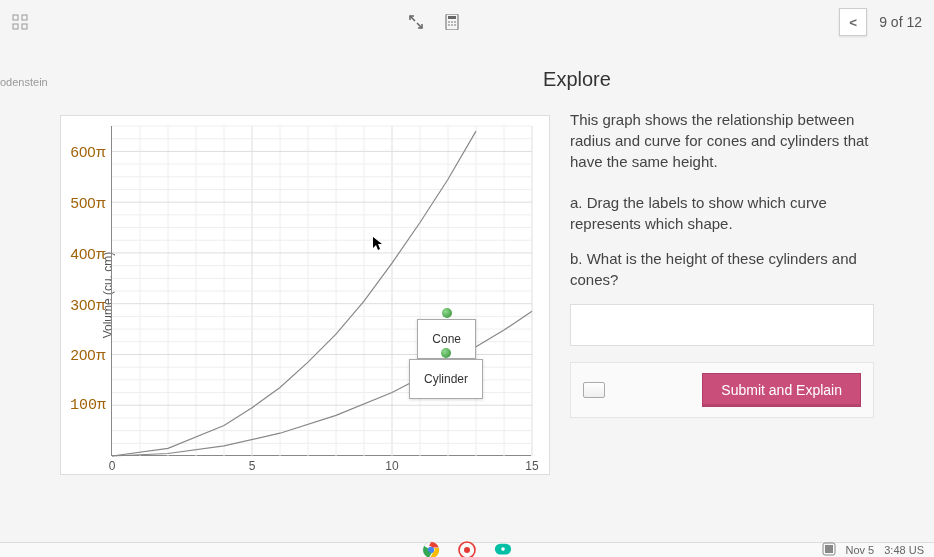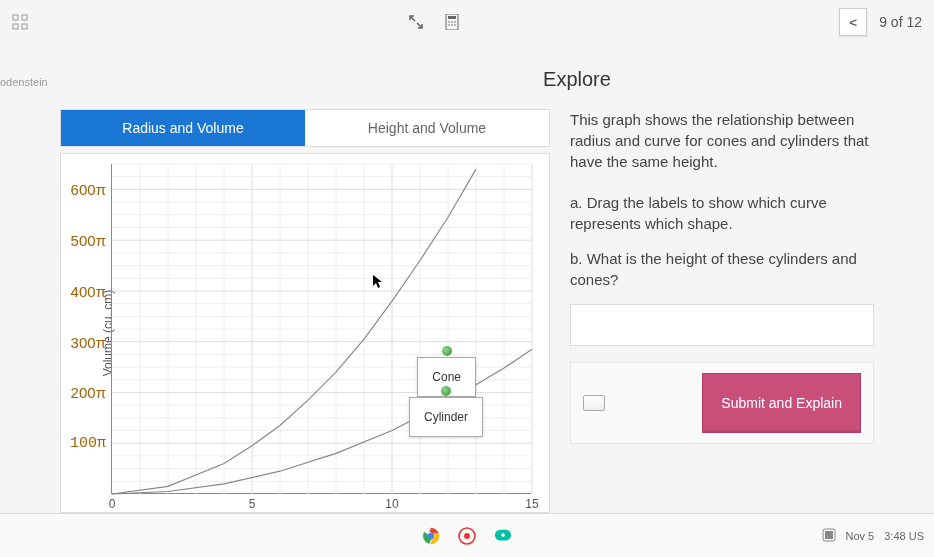--- a/index.html
+++ b/index.html
@@ -155,30 +155,30 @@
       width: 22px; height: 16px;
       border: 1px solid #aaa;
       border-radius: 2px;
       background: linear-gradient(#fff,#eee);
       display: inline-block;
     }
     .submit-btn {
       background: #c94f7a;
       border: 1px solid #b03e69;
       color: #fff;
-      padding: 21px 18px;
+      padding: 8px 18px;
       font-size: 14px;
       cursor: pointer;
       box-shadow: inset 0 -2px 0 rgba(0,0,0,0.1);
     }
 
     .taskbar {
       position: absolute;
       bottom: 0; left: 0; right: 0;
-      height: 44px;
+      height: 15px;
       background: #f9f9f9;
       border-top: 1px solid #ddd;
       display: flex;
       align-items: center;
       justify-content: center;
       gap: 18px;
     }
     .taskbar .tray {
       position: absolute;
       right: 10px;
@@ -237,24 +237,20 @@
   </div>
 </div>
 
 <div class="sidebar-crumb">odenstein</div>
 
 <div class="content">
   <h2 class="page-title">Explore</h2>
 
   <div class="columns">
     <div class="left-col">
-      <div class="tabs">
-        <div class="tab active">Radius and Volume</div>
-        <div class="tab">Height and Volume</div>
-      </div>
 
       <div class="chart-wrap">
         <div class="ylabel">Volume (cu. cm)</div>
         <div class="plot" id="plot">
 
           <svg id="plotsvg" width="420" height="330" style="position:absolute;left:0;top:0;overflow:visible">
               <g class="grid">
                 <line class="" x1="28" y1="0" x2="28" y2="330"></line>
                 <line class="" x1="56" y1="0" x2="56" y2="330"></line>
                 <line class="" x1="84" y1="0" x2="84" y2="330"></line>

